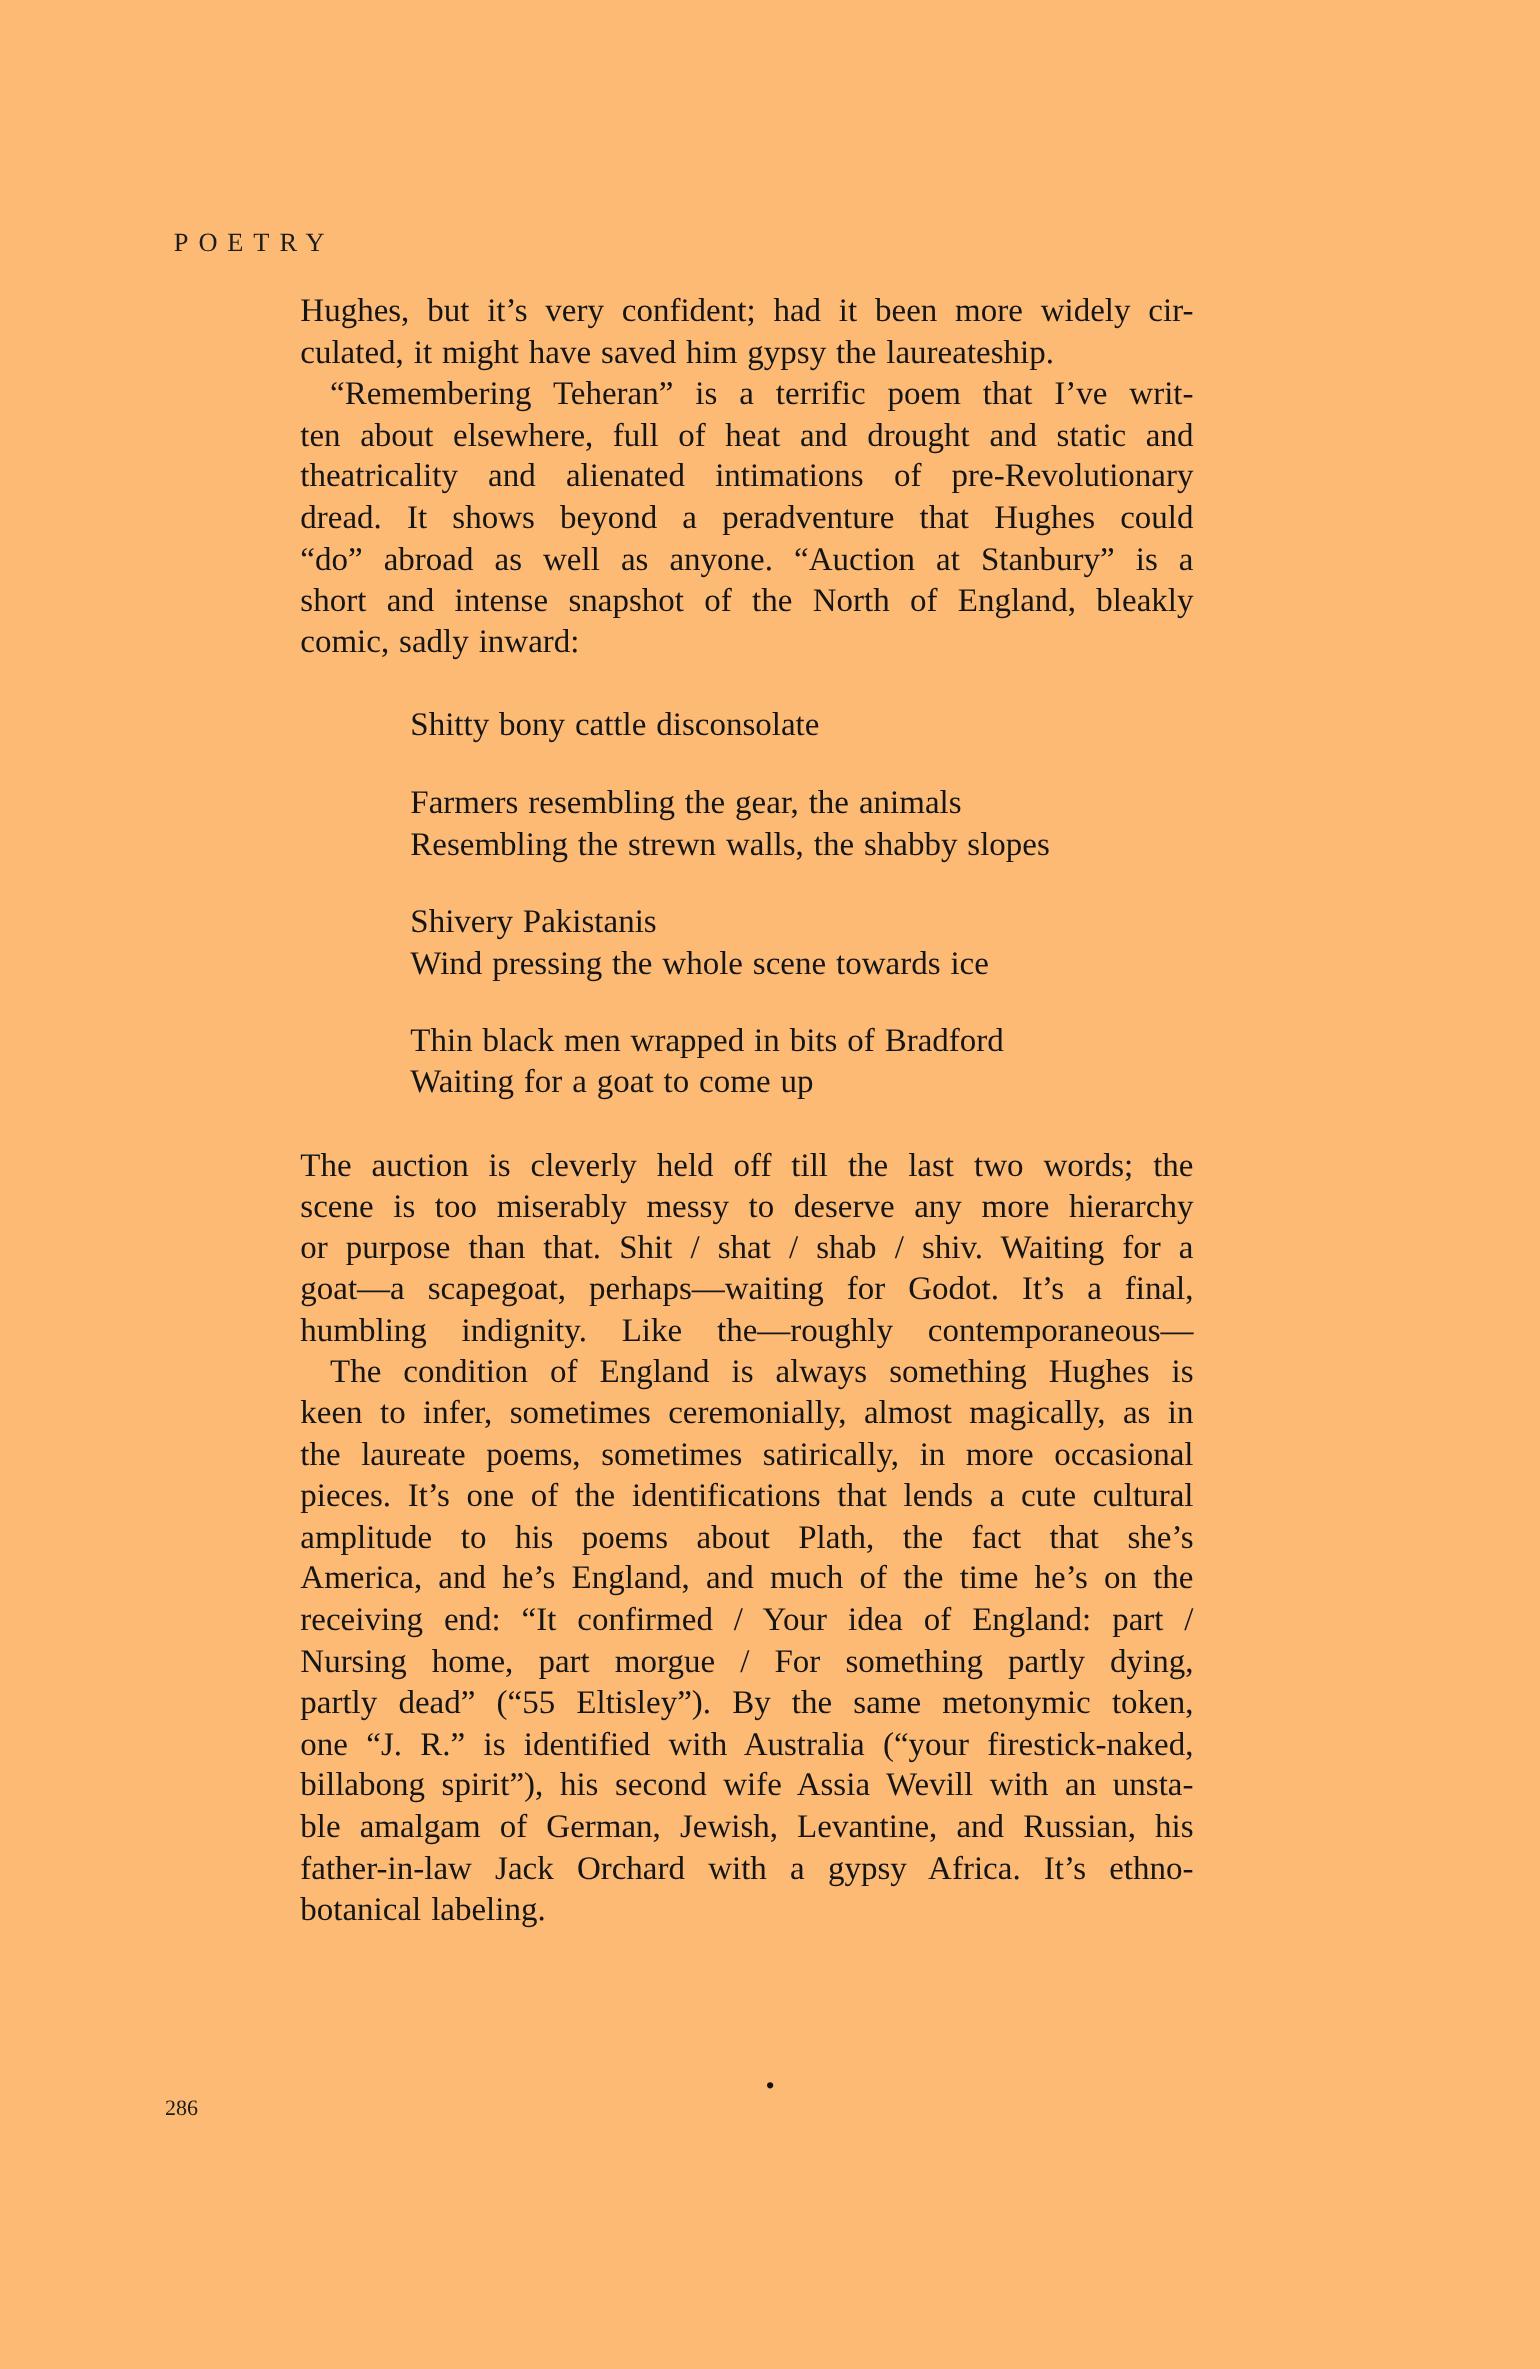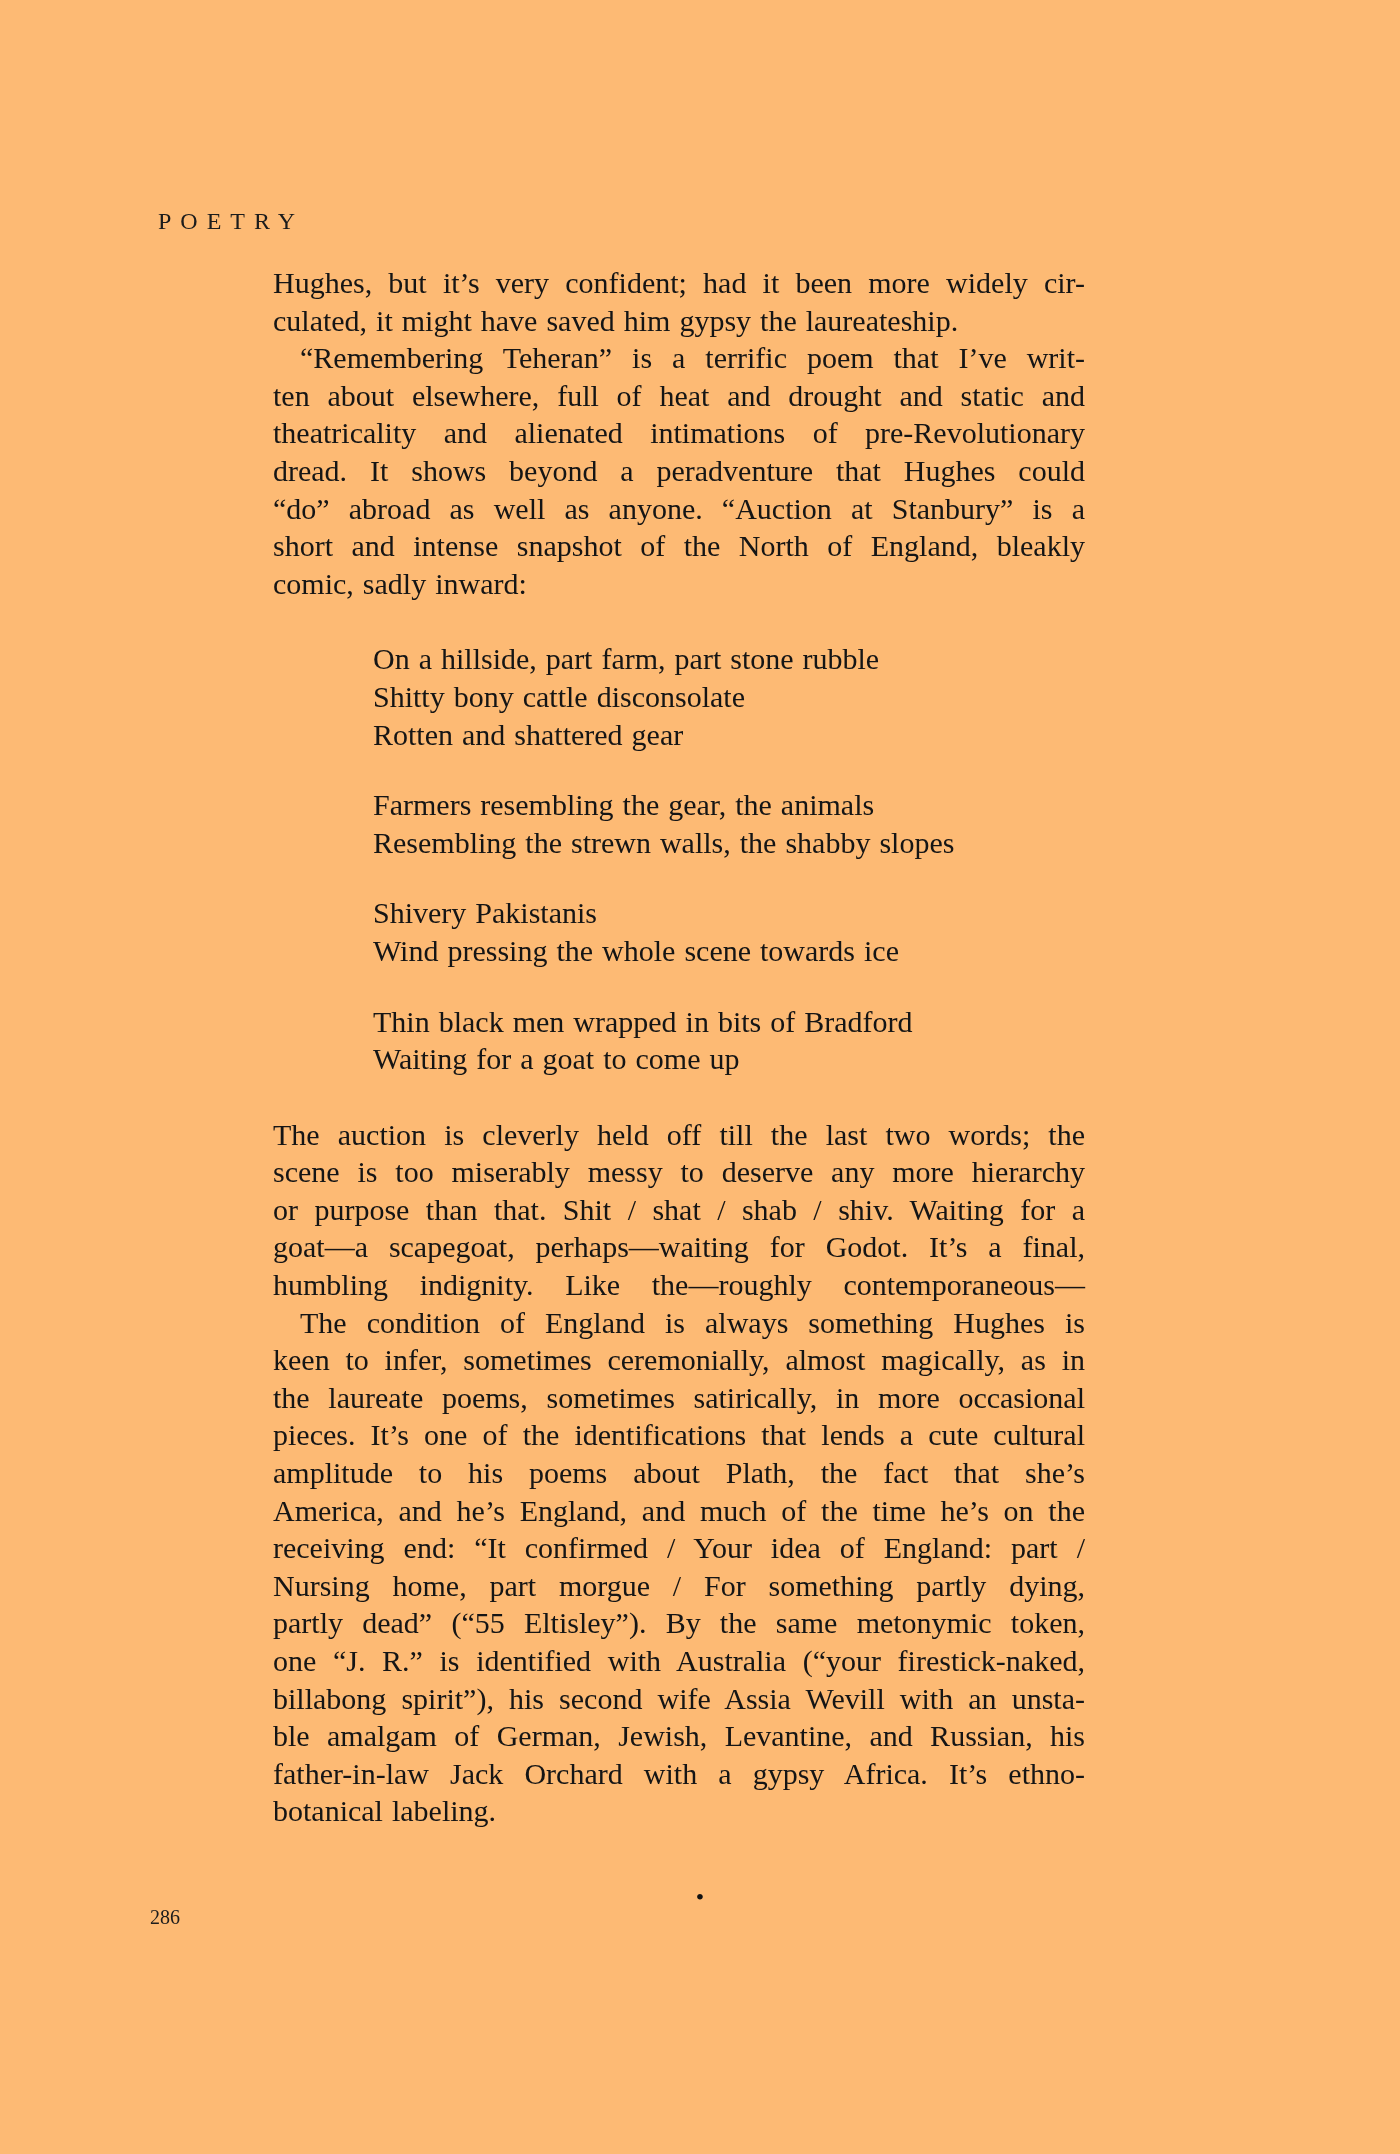--- a/index.html
+++ b/index.html
@@ -72,23 +72,21 @@
         <div class="line j ind">“Remembering Teheran” is a terrific poem that I’ve writ-</div>
         <div class="line j">ten about elsewhere, full of heat and drought and static and</div>
         <div class="line j">theatricality and alienated intimations of pre-Revolutionary</div>
         <div class="line j">dread. It shows beyond a peradventure that Hughes could</div>
         <div class="line j">“do” abroad as well as anyone. “Auction at Stanbury” is a</div>
         <div class="line j">short and intense snapshot of the North of England, bleakly</div>
         <div class="line">comic, sadly inward:</div>
       </div>
       <div class="verse">
         <div class="stanza">
-          <div class="vline">On a hillside, part farm, part stone rubble</div>
           <div class="vline">Shitty bony cattle disconsolate</div>
-          <div class="vline">Rotten and shattered gear</div>
         </div>
         <div class="stanza">
           <div class="vline">Farmers resembling the gear, the animals</div>
           <div class="vline">Resembling the strewn walls, the shabby slopes</div>
         </div>
         <div class="stanza">
           <div class="vline">Shivery Pakistanis</div>
           <div class="vline">Wind pressing the whole scene towards ice</div>
         </div>
         <div class="stanza">

